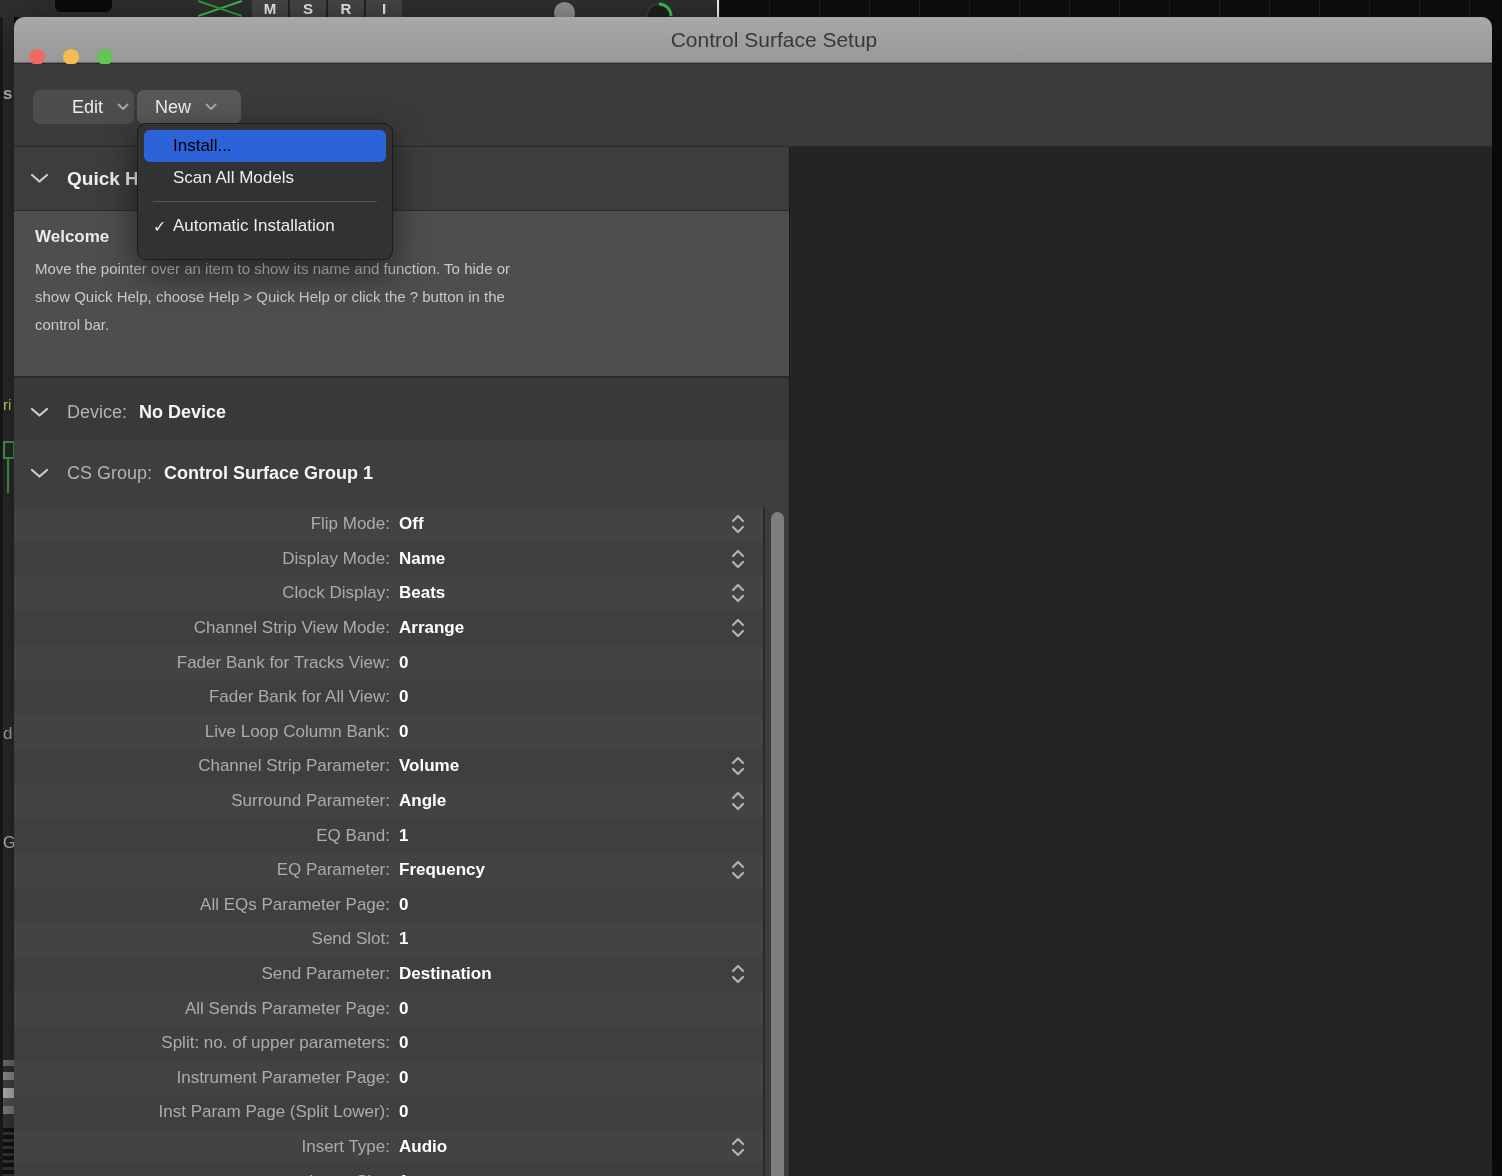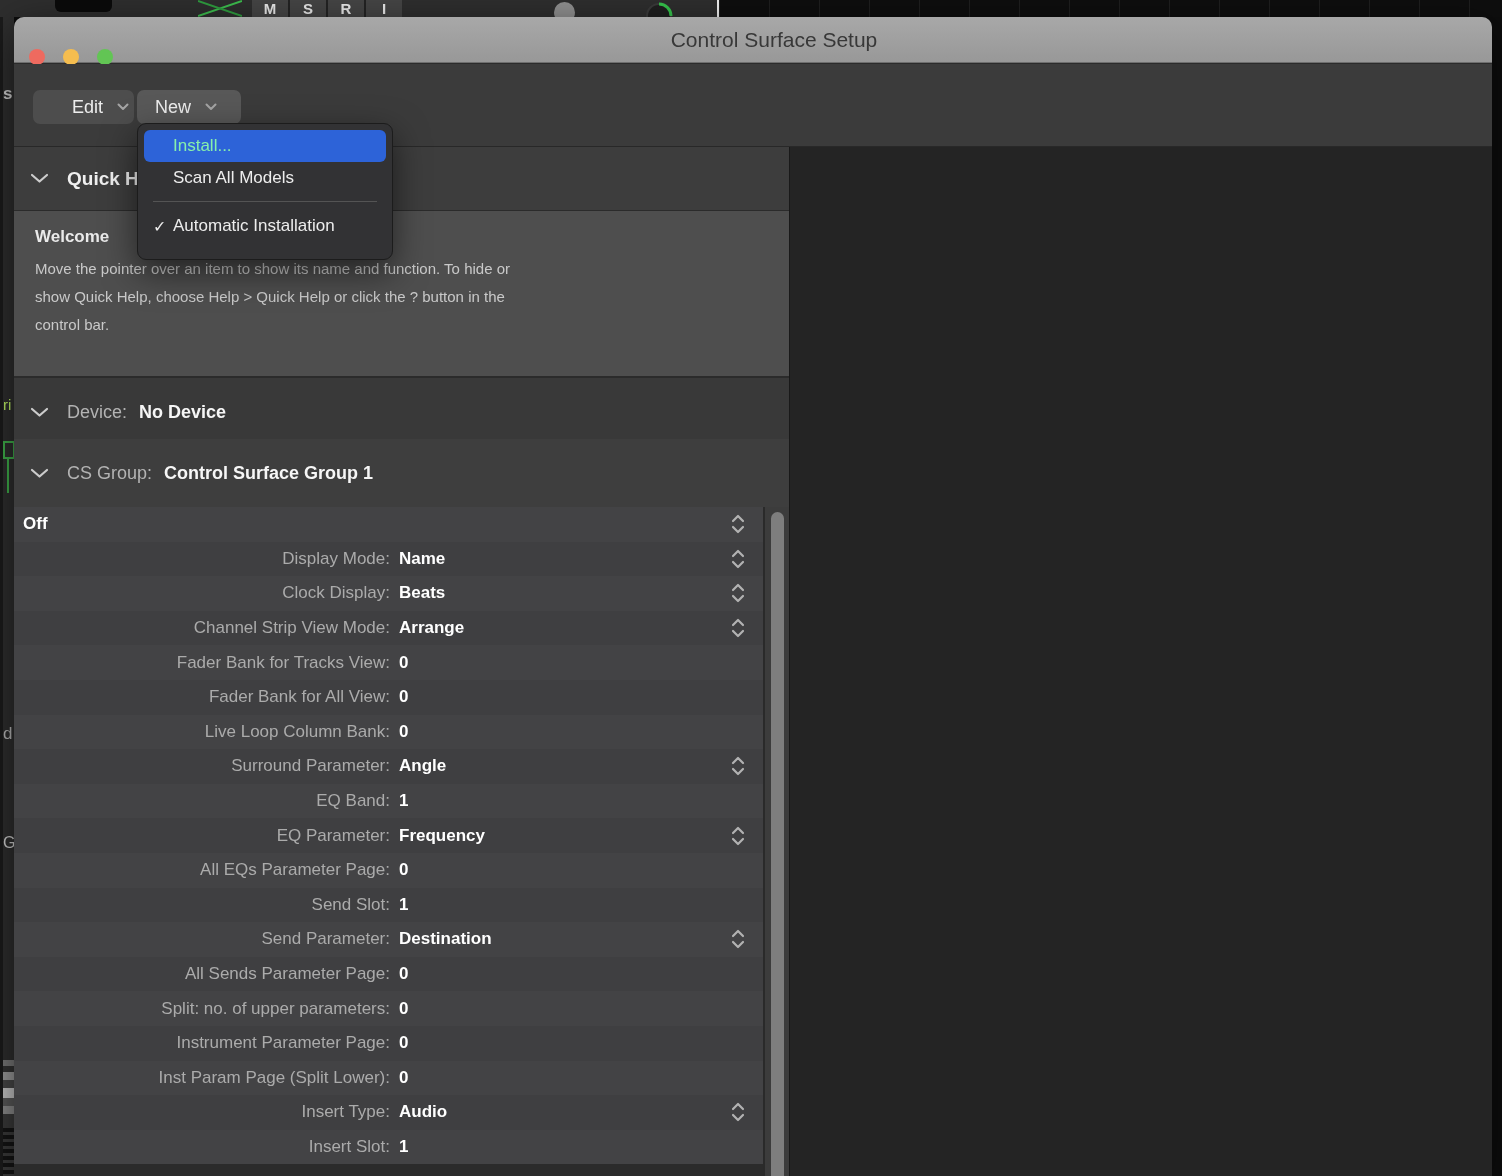--- a/index.html
+++ b/index.html
@@ -87,21 +87,21 @@
   .scroll-thumb { position:absolute; left:6px; top:5px; width:13px; bottom:0; background:#7e7e7e;
                   border-radius:7px 7px 0 0; }
 
   
   .menu { position:absolute; left:123px; top:106px; width:256px; height:137px; background:#323234;
           border:1px solid #1c1c1c; border-radius:9px; box-shadow:0 12px 34px rgba(0,0,0,.55);
           z-index:50; padding-top:6px; }
   .menu-item { position:relative; height:32px; margin:0 6px; border-radius:6px; display:flex;
                align-items:center; font-size:17px; color:#ededed; }
   .menu-item .mi-text { margin-left:29px; }
-  .mi-highlight { background:#2d63d8; color:#86efac; }
+  .mi-highlight { background:#2d63d8; color:#000000; }
   .menu-sep { height:1px; background:#545454; margin:7px 15px 8px 15px; }
   .mi-check { position:absolute; left:9px; font-size:16px; color:#ededed; }
 </style>
 </head>
 <body>
 
 <div class="screen">
 
   <div class="top-strip">
     <div class="ts-left">
@@ -193,20 +193,21 @@
         <div class="sec-header sec-cs">
           <svg class="sec-chevron" width="19" height="11">
             <polyline points="2,2 9.5,8.5 17,2" fill="none" stroke="#cccccc" stroke-width="2.2" stroke-linecap="round" stroke-linejoin="round"></polyline>
           </svg>
           <span class="sec-label">CS Group:</span>
           <span class="sec-value">Control Surface Group 1</span>
         </div>
 
         <div class="rows">
             <div class="prow">
+              <div class="p-label">Flip Mode:</div>
               <span class="p-value">Off</span>
               <svg width="16" height="23" class="p-stepper">
                 <polyline points="3,8.5 8,3.5 13,8.5" fill="none" stroke="#b2b2b2" stroke-width="2.2" stroke-linecap="round" stroke-linejoin="round"></polyline>
                 <polyline points="3,14.5 8,19.5 13,14.5" fill="none" stroke="#b2b2b2" stroke-width="2.2" stroke-linecap="round" stroke-linejoin="round"></polyline>
               </svg>
             </div>
             <div class="prow">
               <div class="p-label">Display Mode:</div>
               <span class="p-value">Name</span>
               <svg width="16" height="23" class="p-stepper">
@@ -234,20 +235,28 @@
               <div class="p-label">Fader Bank for Tracks View:</div>
               <span class="p-value">0</span>
             </div>
             <div class="prow">
               <div class="p-label">Fader Bank for All View:</div>
               <span class="p-value">0</span>
             </div>
             <div class="prow">
               <div class="p-label">Live Loop Column Bank:</div>
               <span class="p-value">0</span>
+            </div>
+            <div class="prow">
+              <div class="p-label">Channel Strip Parameter:</div>
+              <span class="p-value">Volume</span>
+              <svg width="16" height="23" class="p-stepper">
+                <polyline points="3,8.5 8,3.5 13,8.5" fill="none" stroke="#b2b2b2" stroke-width="2.2" stroke-linecap="round" stroke-linejoin="round"></polyline>
+                <polyline points="3,14.5 8,19.5 13,14.5" fill="none" stroke="#b2b2b2" stroke-width="2.2" stroke-linecap="round" stroke-linejoin="round"></polyline>
+              </svg>
             </div>
             <div class="prow">
               <div class="p-label">Surround Parameter:</div>
               <span class="p-value">Angle</span>
               <svg width="16" height="23" class="p-stepper">
                 <polyline points="3,8.5 8,3.5 13,8.5" fill="none" stroke="#b2b2b2" stroke-width="2.2" stroke-linecap="round" stroke-linejoin="round"></polyline>
                 <polyline points="3,14.5 8,19.5 13,14.5" fill="none" stroke="#b2b2b2" stroke-width="2.2" stroke-linecap="round" stroke-linejoin="round"></polyline>
               </svg>
             </div>
             <div class="prow">

